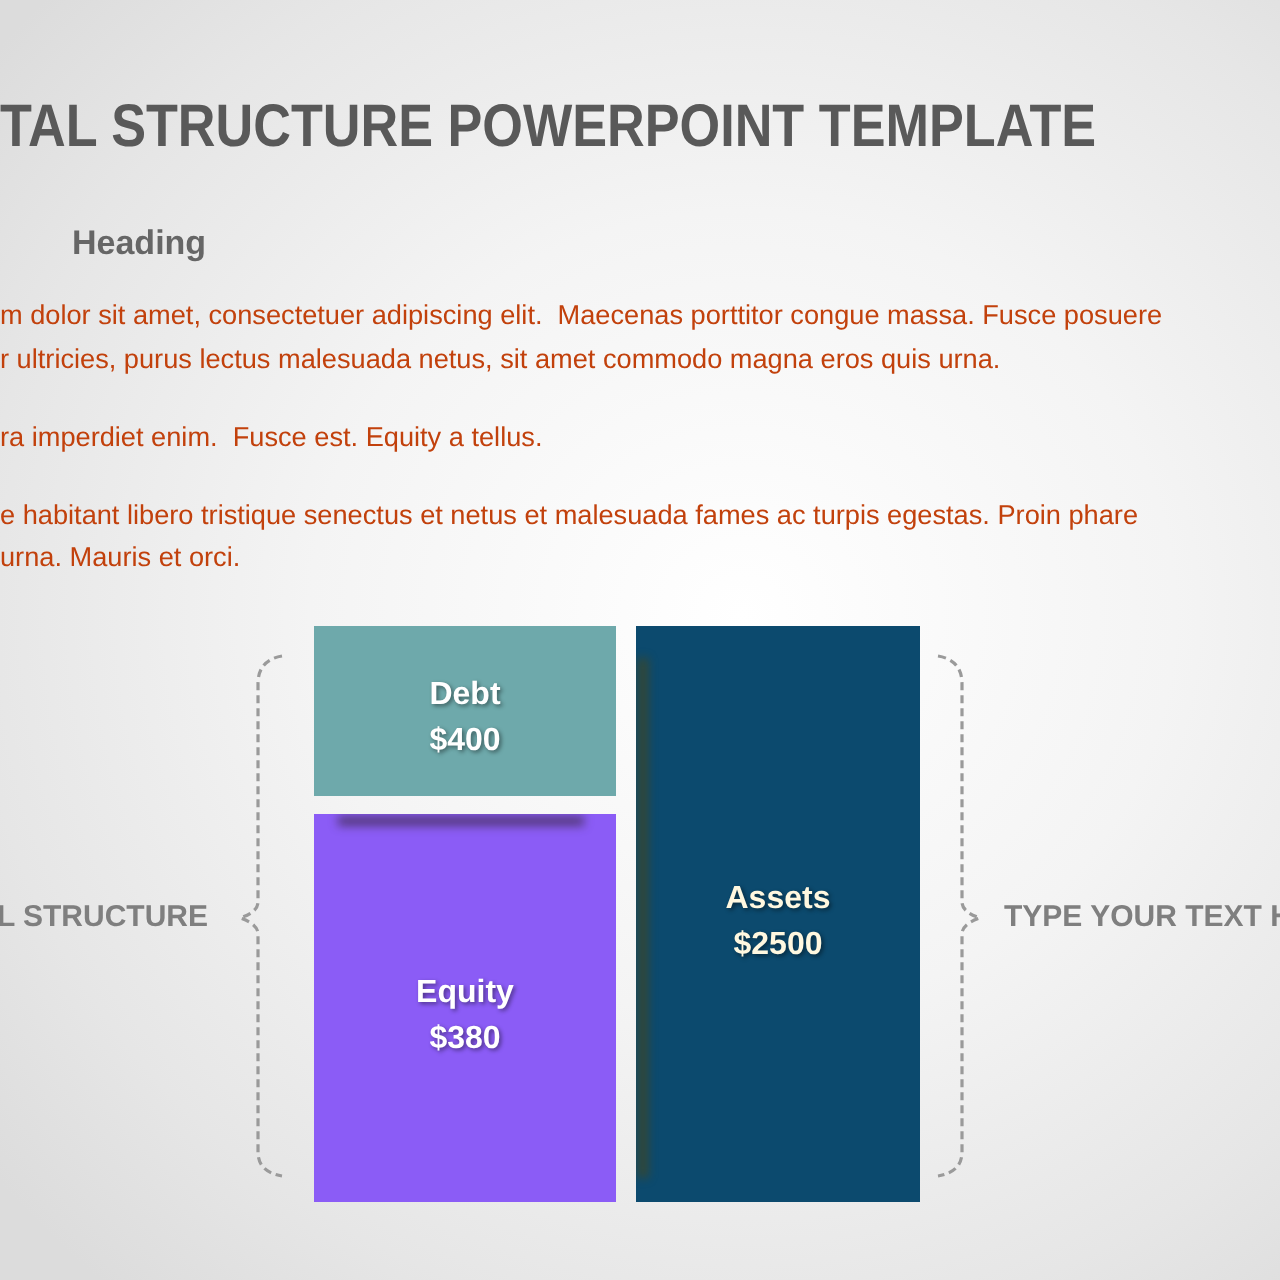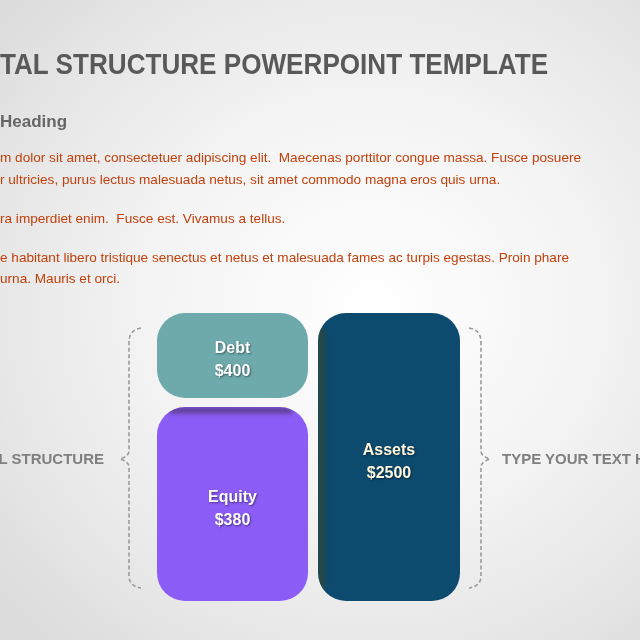--- a/index.html
+++ b/index.html
@@ -7,30 +7,30 @@
     width: 640px; height: 640px; overflow: hidden; position: relative;
     background: radial-gradient(ellipse 75% 70% at 58% 48%, #ffffff 0%, #f4f4f4 45%, #e6e6e6 80%, #dcdcdc 100%);
     font-family: "Liberation Sans", sans-serif;
   }
   .abs { position: absolute; }
   .title {
     left: 0; top: 46px; font-size: 30px; font-weight: bold; color: #595959;
     white-space: pre; transform: scaleX(0.87); transform-origin: left top; line-height: 36px;
   }
   .heading {
-    left: 0; top: 111px; font-size: 17px; font-weight: bold; color: #666666; line-height: 22px; white-space: pre;
+    left: 0; top: 111px; font-size: 17px; font-weight: bold; color: #666666; line-height: 22px; white-space: pre; padding-left: 36px;
   }
   .line {
     left: 0; font-size: 13.6px; color: #c2410c; line-height: 16px; white-space: pre;
   }
   .block {
     position: absolute; display: flex; flex-direction: column; align-items: center; justify-content: center;
     color: #ffffff; font-weight: bold; font-size: 16px; line-height: 23px; overflow: hidden;
     text-shadow: 1px 1px 2px rgba(0,0,0,0.45);
-    box-sizing: border-box; padding-top: 7px; border-radius: 28px;
+    box-sizing: border-box; padding-top: 7px;
   }
   .block span { position: relative; z-index: 2; }
   .shadow-top {
     position: absolute; left: 12px; right: 16px; top: 1px; height: 5px;
     background: rgba(40,30,25,0.55); filter: blur(2.5px); z-index: 1;
   }
   .shadow-left {
     position: absolute; left: 1px; top: 16px; bottom: 12px; width: 5px;
     background: rgba(90,70,0,0.55); filter: blur(2.5px); z-index: 1;
   }
@@ -40,21 +40,21 @@
   svg.brace { position: absolute; left: 0; top: 0; overflow: visible; }
 </style>
 </head>
 <body>
 
 <div class="abs title">TAL STRUCTURE POWERPOINT TEMPLATE</div>
 <div class="abs heading">Heading</div>
 
 <div class="abs line" style="top:150px">m dolor sit amet, consectetuer adipiscing elit.  Maecenas porttitor congue massa. Fusce posuere</div>
 <div class="abs line" style="top:172px">r ultricies, purus lectus malesuada netus, sit amet commodo magna eros quis urna.</div>
-<div class="abs line" style="top:211px">ra imperdiet enim.  Fusce est. Vivamus a tellus.</div>
+<div class="abs line" style="top:211px">ra imperdiet enim.  Fusce est. Equity a tellus.</div>
 <div class="abs line" style="top:250px">e habitant libero tristique senectus et netus et malesuada fames ac turpis egestas. Proin phare</div>
 <div class="abs line" style="top:271px">urna. Mauris et orci.</div>
 
 <div class="block" style="left:157px; top:313px; width:151px; height:85px; background:#6ea9ab;">
   <span>Debt</span>
   <span>$400</span>
 </div>
 
 <div class="block" style="left:157px; top:407px; width:151px; height:194px; background:#8b5cf6;">
   <div class="shadow-top"></div>

